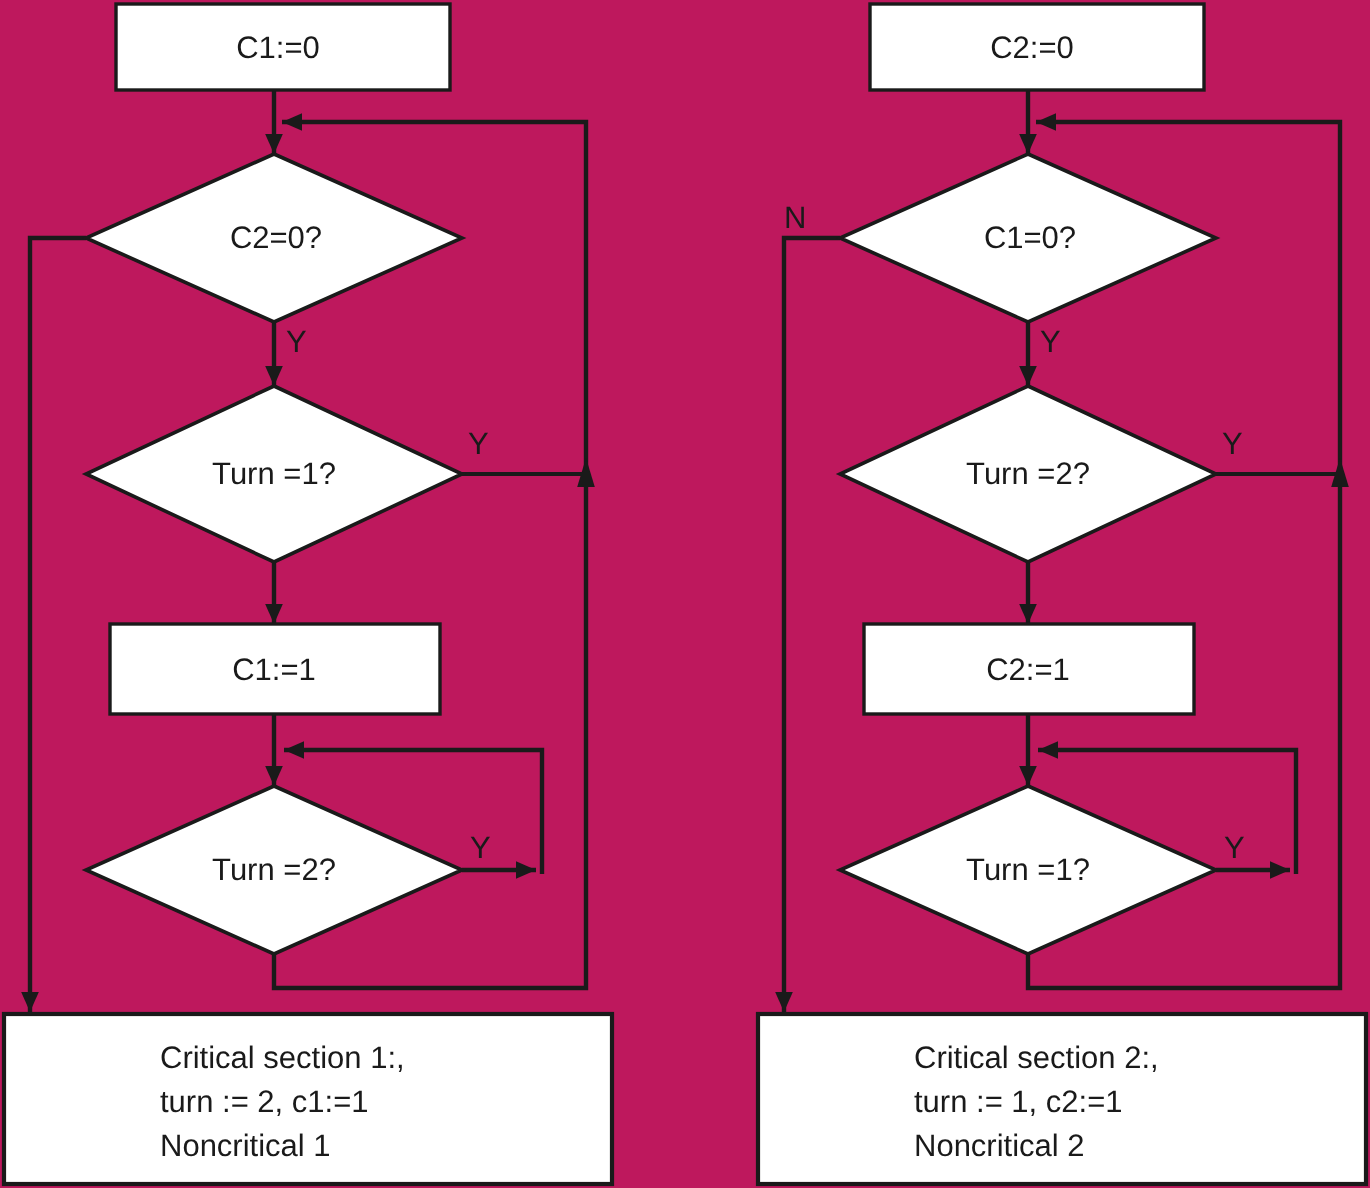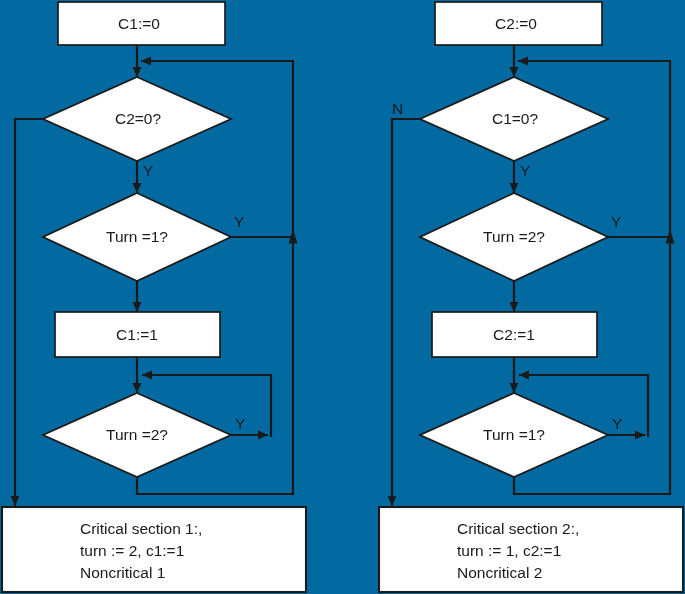--- a/index.html
+++ b/index.html
@@ -8,21 +8,21 @@
     background: #ffffff;
     width: 685px;
     height: 594px;
     overflow: hidden;
     font-family: "Liberation Sans", sans-serif;
   }
   .stage {
     position: relative;
     width: 685px;
     height: 594px;
-    background: #0369a1;
+    background: #be185d;
   }
   svg { display: block; }
   .shape {
     fill: #ffffff;
     stroke: #1a1a1a;
   }
   .box { stroke-width: 1.7; }
   .bigbox { stroke-width: 2.1; }
   .diamond { stroke-width: 1.8; }
   .edge {

